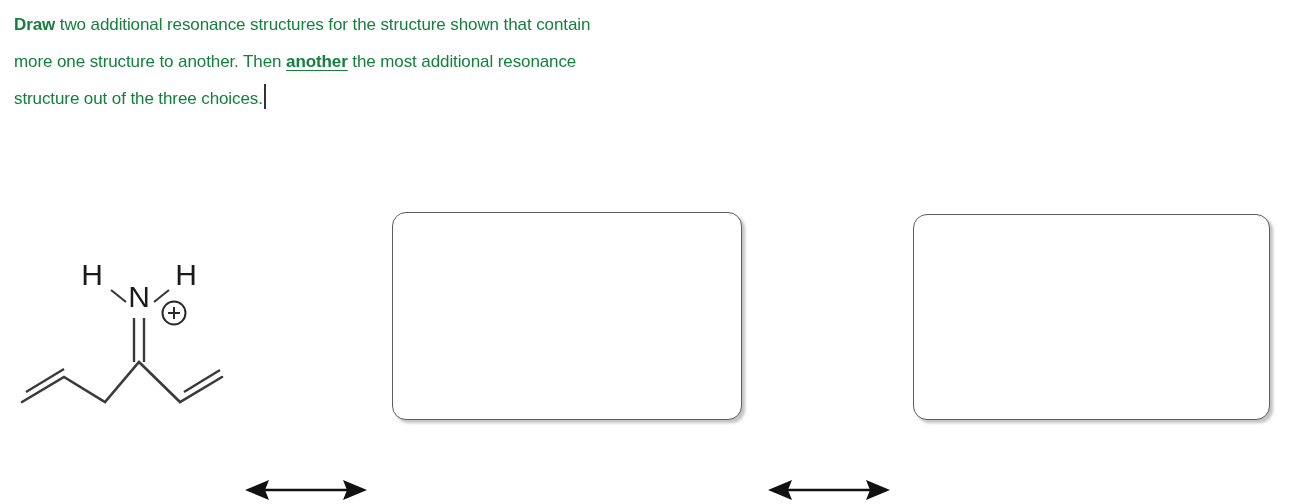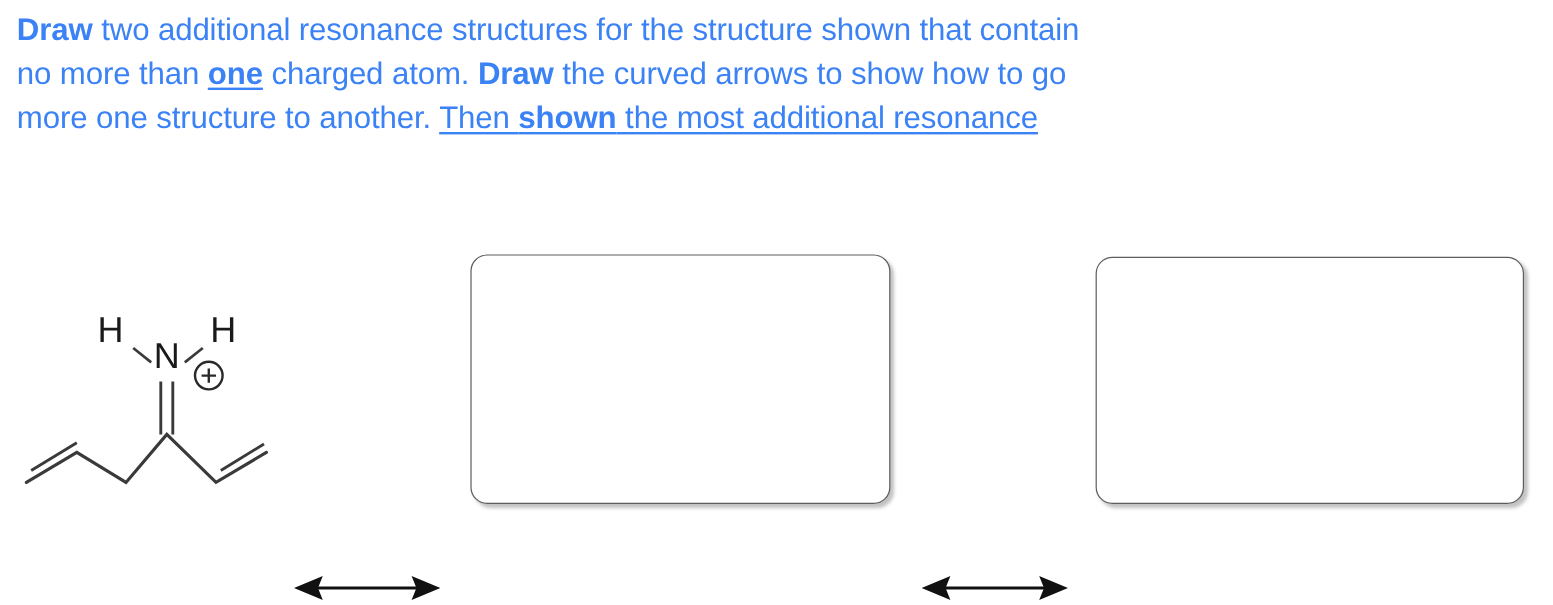--- a/index.html
+++ b/index.html
@@ -15,28 +15,28 @@
     color: #1a1a1a;
     overflow: hidden;
   }
 
   
   #prompt {
     position: absolute;
     left: 14px;
     top: 6px;
     width: 1250px;
-    font-size: 26px;
+    font-size: 17px;
     line-height: 37px;
     letter-spacing: -0.1px;
-    color: #3b82f6;
+    color: #15803d;
   }
   .pline { white-space: nowrap; }
   .b  { font-weight: bold; }
-  .u  { text-decoration: underline; text-underline-offset: 3px; }
+  .u  { text-underline-offset: 3px; }
   .bu { font-weight: bold; text-decoration: underline; text-underline-offset: 3px; }
   .caret {
     display: inline-block;
     width: 2px;
     height: 25px;
     background: #333;
     vertical-align: -5px;
     margin-left: 1px;
   }
 
@@ -85,28 +85,28 @@
 </style>
 </head>
 <body>
 
 <div id="prompt">
 
   <div class="pline">
     <span class="b">Draw</span><span> two additional resonance structures for the structure shown that contain</span>
   </div>
 
+
   <div class="pline">
-    <span>no more than </span><span class="bu">one</span><span> charged atom. </span><span class="b">Draw</span><span> the curved arrows to show how to go</span>
+    <span>more one structure to another. </span><span class="u">Then </span><span class="bu">another</span><span class="u"> the most additional resonance</span>
   </div>
 
   <div class="pline">
-    <span>more one structure to another. </span><span class="u">Then </span><span class="bu">shown</span><span class="u"> the most additional resonance</span>
+    <span class="u">structure out of the three choices.</span><span class="caret"></span>
   </div>
-
 
 </div>
 
 <div id="figure">
 
   <svg class="molecule" width="250" height="180" viewBox="0 0 250 180">
 
     <text x="84" y="45" font-family="Liberation Sans, sans-serif" font-size="30" fill="#1a1a1a" text-anchor="middle">H</text>
     <text x="131" y="67" font-family="Liberation Sans, sans-serif" font-size="30" fill="#1a1a1a" text-anchor="middle">N</text>
     <text x="178" y="45" font-family="Liberation Sans, sans-serif" font-size="30" fill="#1a1a1a" text-anchor="middle">H</text>

